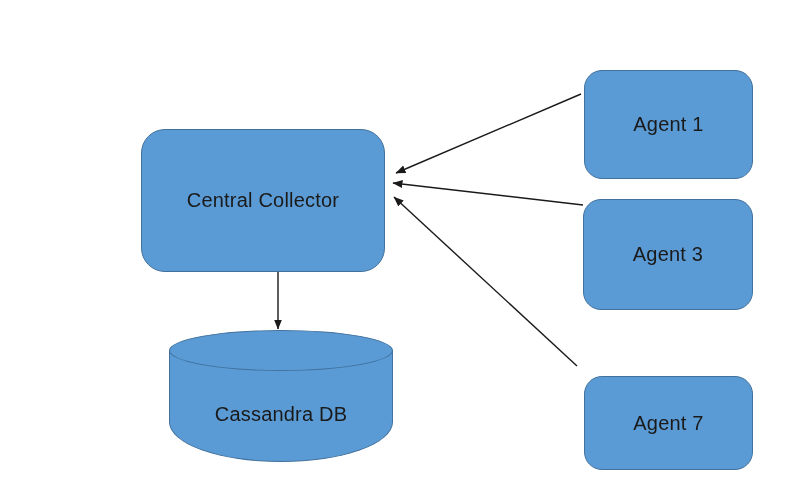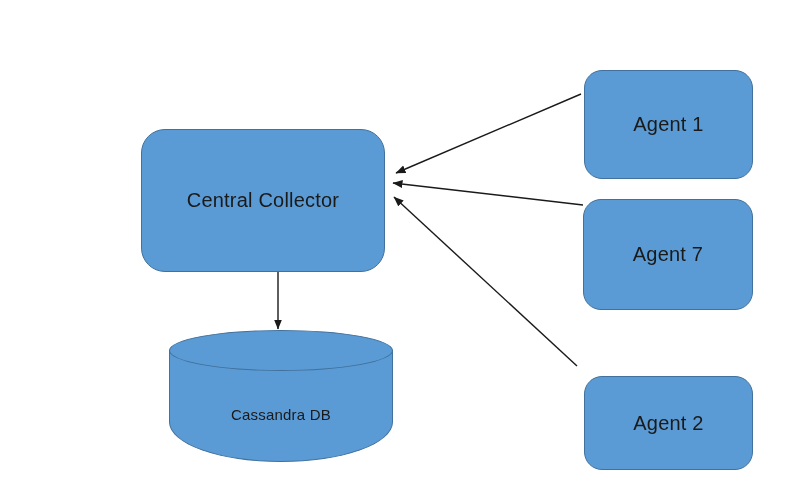--- a/index.html
+++ b/index.html
@@ -60,21 +60,21 @@
     border: 1.5px solid #41719c;
     border-radius: 50%;
   }
   .cyl-label {
     position: absolute;
     left: 0; top: 44px; right: 0; bottom: 8px;
     display: flex;
     align-items: center;
     justify-content: center;
     color: #1a1a1a;
-    font-size: 15px;
+    font-size: 20px;
     letter-spacing: 0.2px;
   }
   .edge-layer {
     position: absolute;
     left: 0; top: 0;
     width: 806px; height: 504px;
     pointer-events: none;
   }
 </style>
 </head>
@@ -99,25 +99,25 @@
 
   <div id="central-collector" class="node rounded-rect">
     <span>Central Collector</span>
   </div>
 
   <div id="agent-1" class="node agent">
     <span>Agent 1</span>
   </div>
 
   <div id="agent-2" class="node agent">
-    <span>Agent 7</span>
+    <span>Agent 3</span>
   </div>
 
   <div id="agent-3" class="node agent">
-    <span>Agent 2</span>
+    <span>Agent 7</span>
   </div>
 
   <div class="cylinder">
     <div class="cyl-body"></div>
     <div class="cyl-top"></div>
     <div class="cyl-label">Cassandra DB</div>
   </div>
 
 </div>
 

